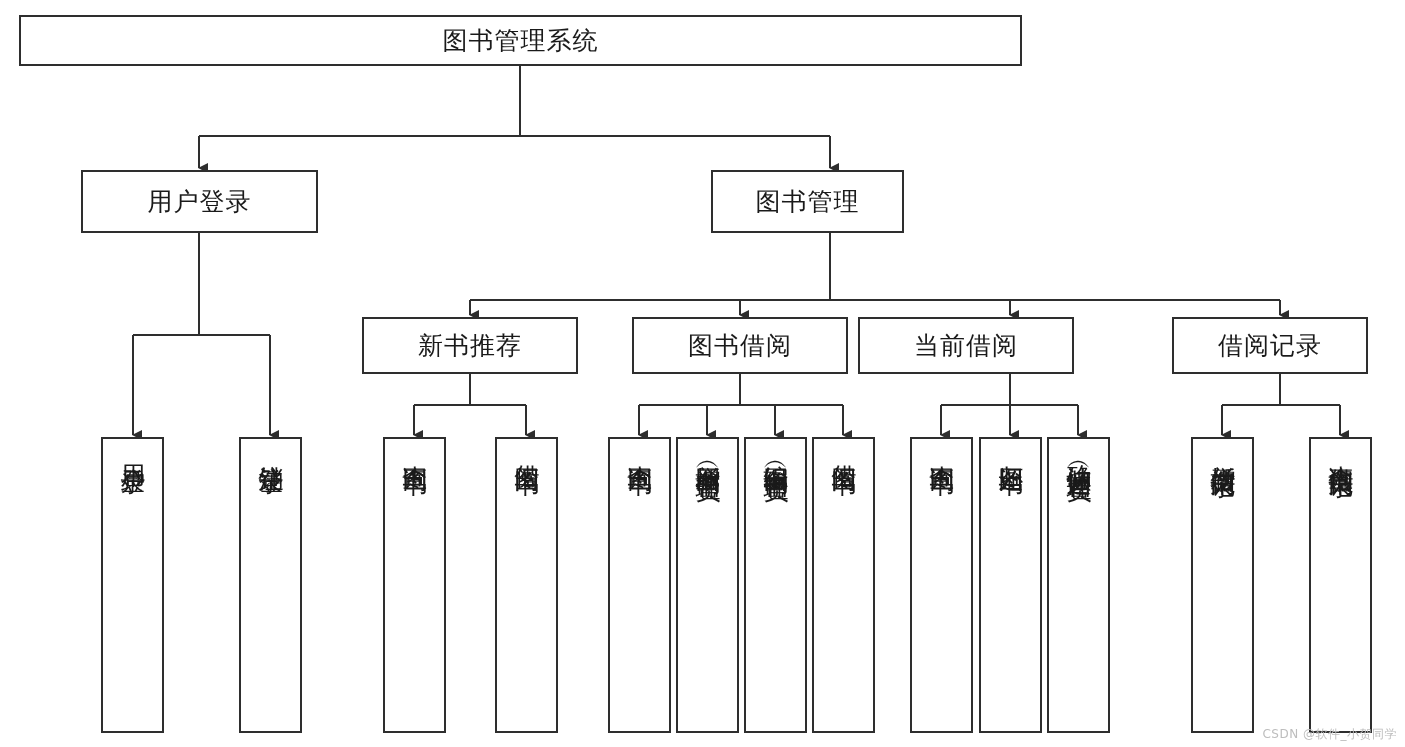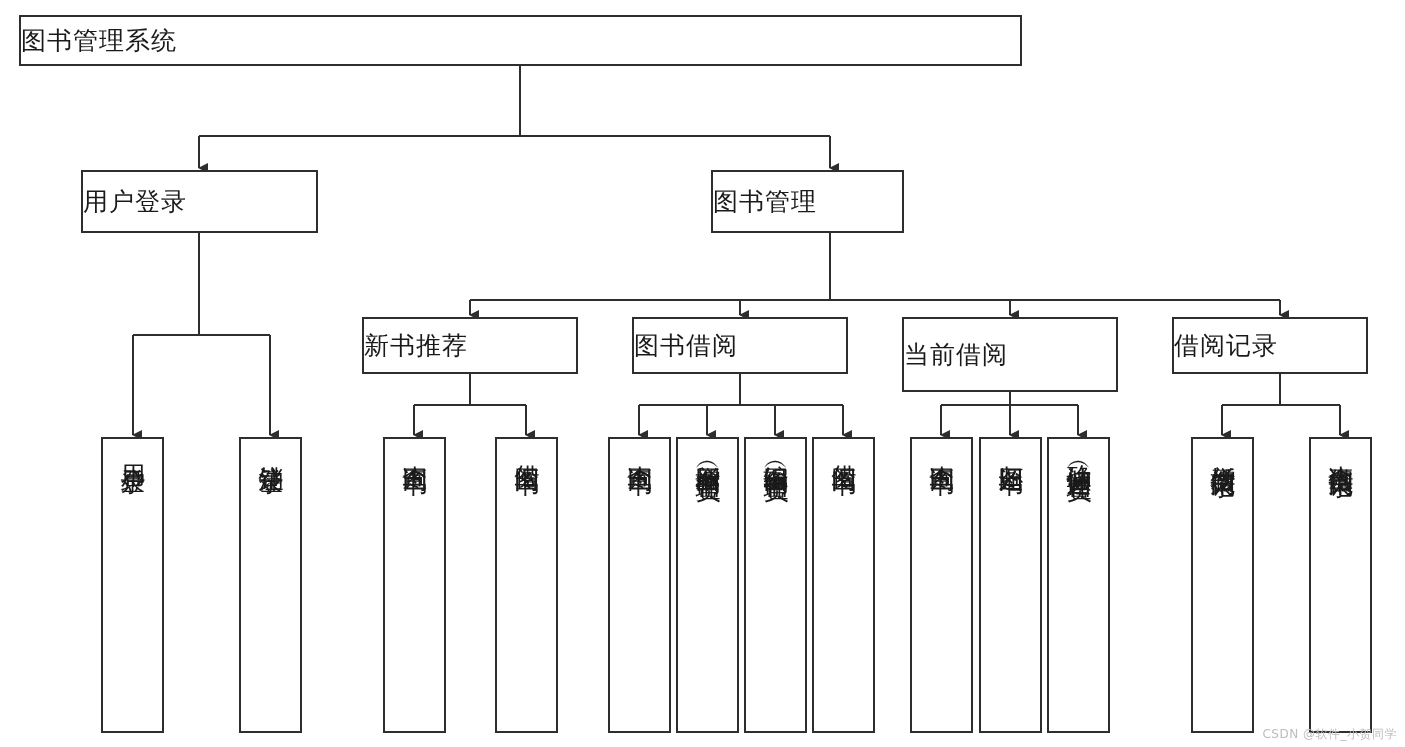--- a/index.html
+++ b/index.html
@@ -26,20 +26,21 @@
     height: 747px;
     pointer-events: none;
   }
   .node {
     position: absolute;
     box-sizing: border-box;
     background: #ffffff;
     border: 2px solid #2e2e2e;
     display: flex;
     align-items: center;
+    justify-content: center;
     color: #1a1a1a;
   }
   .node.horiz {
     font-size: 25px;
     line-height: 1.2;
     letter-spacing: 1px;
   }
   .node.root {
     font-size: 25px;
   }
@@ -135,21 +136,21 @@
   <div class="node horiz" style="left:711px; top:170px; width:193px; height:63px;">
     <span>图书管理</span>
   </div>
 
   <div class="node horiz" style="left:362px; top:317px; width:216px; height:57px;">
     <span>新书推荐</span>
   </div>
   <div class="node horiz" style="left:632px; top:317px; width:216px; height:57px;">
     <span>图书借阅</span>
   </div>
-  <div class="node horiz" style="left:902px; top:317px; width:216px; height:75px;">
+  <div class="node horiz" style="left:858px; top:317px; width:216px; height:57px;">
     <span>当前借阅</span>
   </div>
   <div class="node horiz" style="left:1172px; top:317px; width:196px; height:57px;">
     <span>借阅记录</span>
   </div>
 
   <div class="node leaf" style="left:101px; top:437px; width:63px; height:296px;">
     <span class="vtext">用户登录</span>
   </div>
   <div class="node leaf" style="left:239px; top:437px; width:63px; height:296px;">

